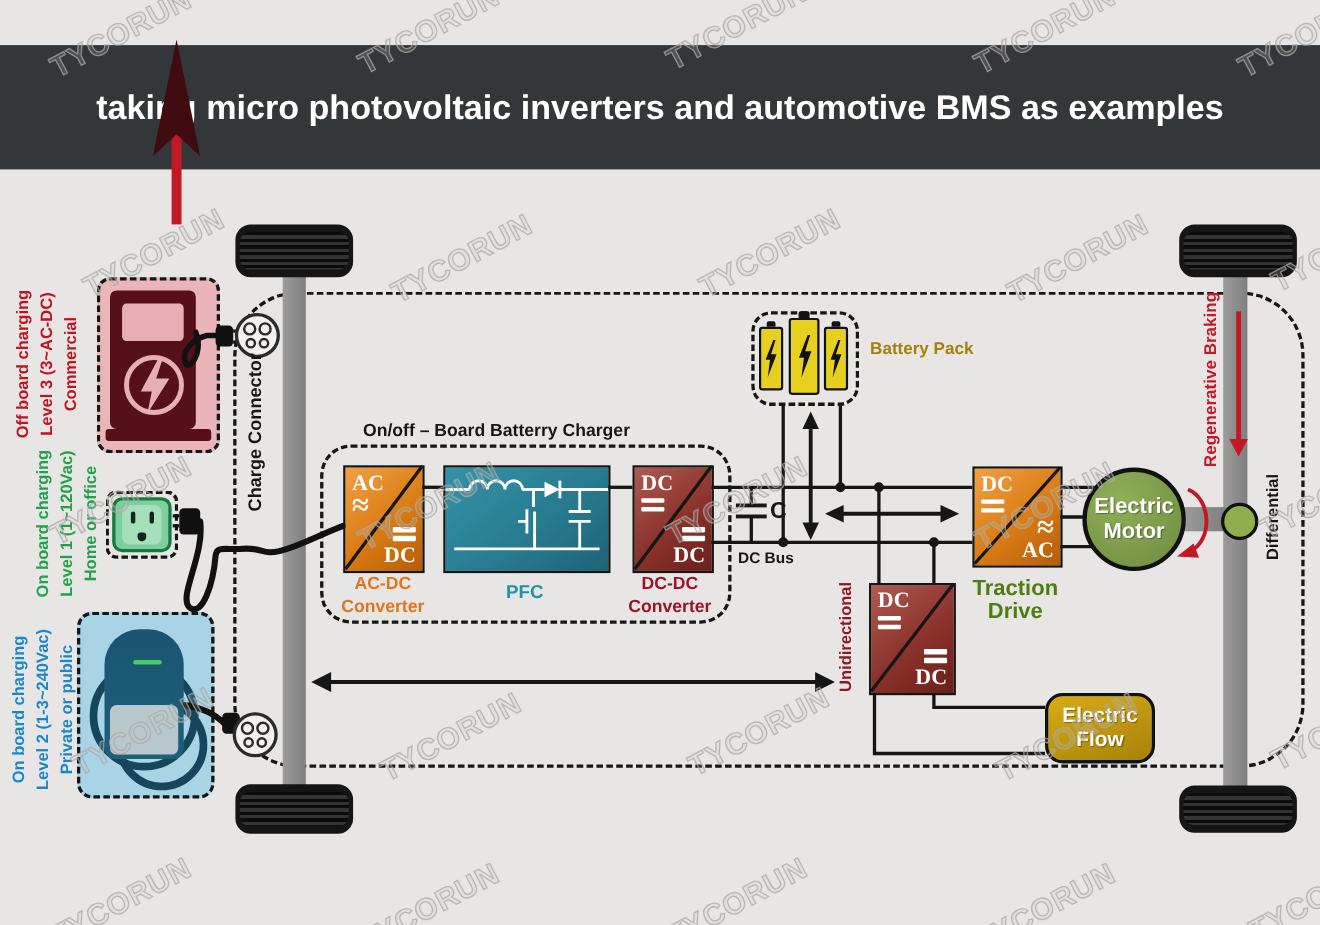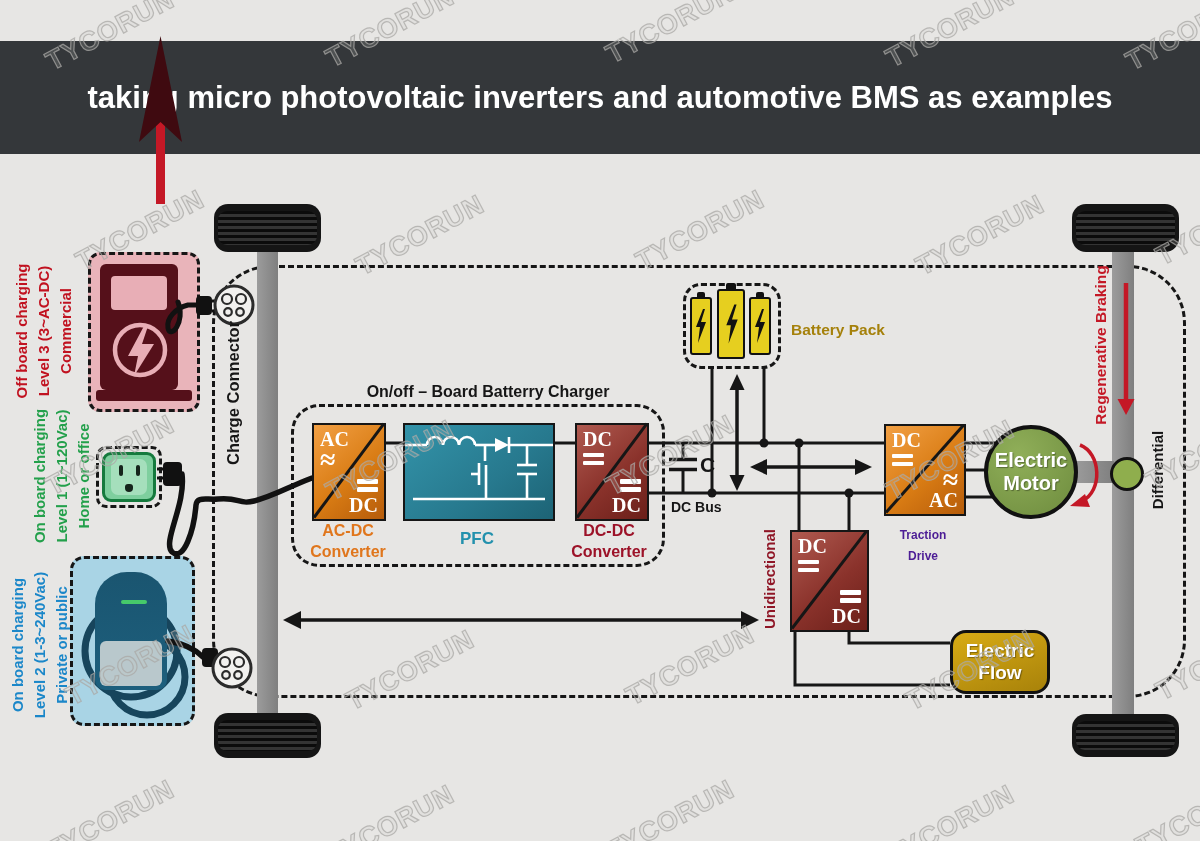--- a/index.html
+++ b/index.html
@@ -282,35 +282,35 @@
   <div class="abs" id="motor">
     <div>Electric</div>
     <div>Motor</div>
   </div>
   <div class="abs" id="loads">
     <div>Electric</div>
     <div>Flow</div>
   </div>
   <div class="abs" id="diff"></div>
 
-  <div class="lbl c2" style="left:330px;top:381px;width:316px;font-size:16px;text-align:center;">On/off – Board Batterry Charger</div>
+  <div class="lbl c2" style="left:330px;top:381px;width:316px;font-size:16px;text-align:left;">On/off – Board Batterry Charger</div>
   <div class="lbl c2" style="left:293px;top:520px;width:110px;text-align:center;font-size:16px;color:#e0761c;">
     <div>AC-DC</div>
     <div>Converter</div>
   </div>
   <div class="lbl" style="left:430px;top:529px;width:94px;text-align:center;font-size:17px;color:#2391ad;">PFC</div>
   <div class="lbl c2" style="left:554px;top:520px;width:110px;text-align:center;font-size:16px;color:#9c1228;">
     <div>DC-DC</div>
     <div>Converter</div>
   </div>
-  <div class="lbl c2" style="left:878px;top:525px;width:90px;text-align:center;font-size:12px;color:#4c1d95;">
+  <div class="lbl c2" style="left:878px;top:525px;width:90px;text-align:center;font-size:20px;color:#4d7c0f;">
     <div>Traction</div>
     <div>Drive</div>
   </div>
-  <div class="lbl" style="left:791px;top:309px;font-size:15.5px;color:#a5810b;margin-top:12px;">Battery Pack</div>
+  <div class="lbl" style="left:791px;top:309px;font-size:15.5px;color:#a5810b;">Battery Pack</div>
   <div class="lbl" style="left:700px;top:453px;font-size:21px;">C</div>
   <div class="lbl" style="left:671px;top:499px;font-size:14px;">DC Bus</div>
 
   <span class="v" style="left:233px;top:393px;font-size:16.5px;color:#161616;">Charge Connector</span>
   <span class="v" style="left:769px;top:579px;font-size:15px;color:#8f1626;">Unidirectional</span>
   <span class="v" style="left:1101px;top:345px;font-size:15.5px;color:#c41826;">Regenerative Braking</span>
   <span class="v" style="left:1157px;top:470px;font-size:15px;color:#161616;">Differential</span>
 
   <span class="v" style="left:21px;top:331px;font-size:15px;color:#c11220;">Off board charging</span>
   <span class="v" style="left:43px;top:331px;font-size:15px;color:#c11220;">Level 3 (3~AC-DC)</span>

